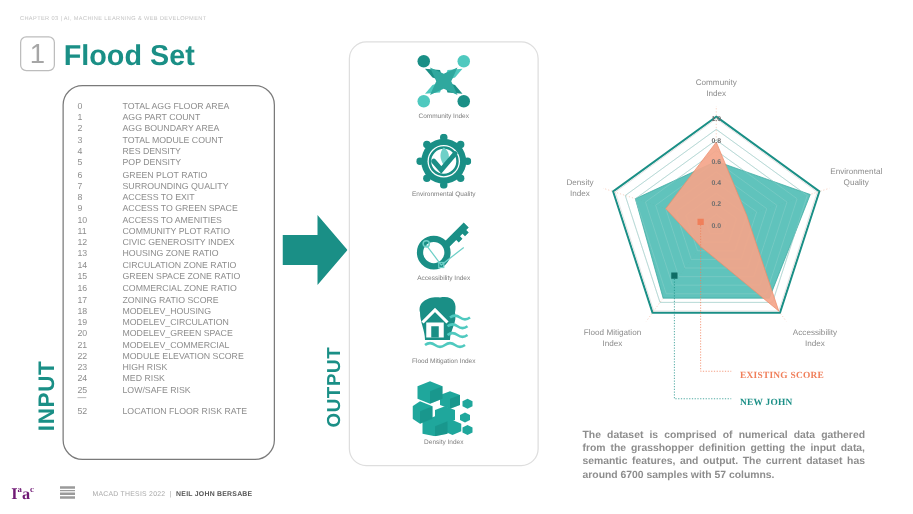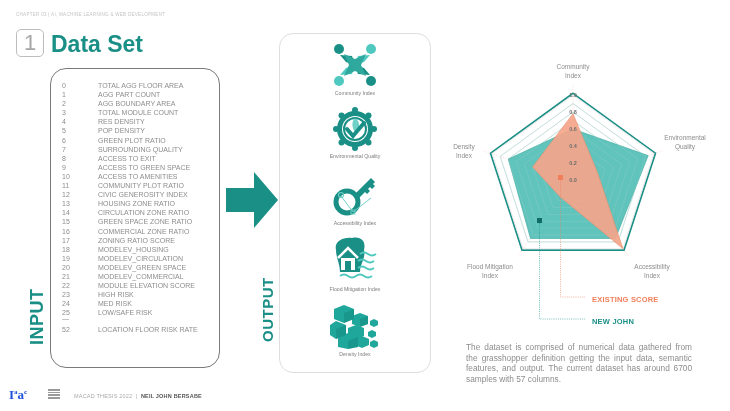--- a/index.html
+++ b/index.html
@@ -22,37 +22,37 @@
   .output-label { position: absolute; left: 259px; top: 342px; transform-origin: 0 0; transform: rotate(-90deg);
                   font-size: 15px; font-weight: bold; color: #1a8f86; letter-spacing: 0.5px; }
 
   .output-box { position: absolute; left: 279px; top: 33px; width: 152px; height: 340px; border: 1px solid #dedede; border-radius: 14px; }
   .out-item { position: absolute; left: 279px; width: 152px; text-align: center; }
   .out-item .lbl { font-size: 5.2px; color: #7d7d7d; display: block; margin-top: 2px; }
   .out-item svg { display: block; margin: 0 auto; }
 
   .chart { position: absolute; left: 430px; top: 50px; }
   .axis-label { position: absolute; font-size: 6.5px; color: #8c8c8c; text-align: center; line-height: 9px; }
-  .legend { position: absolute; font-size: 7.5px; font-weight: bold; letter-spacing: 0.2px; }
-
-  .desc { position: absolute; left: 466px; top: 342px; width: 226px; font-size: 8.3px; line-height: 10.5px; color: #8d8d8d; text-align: justify; }
-
-  .footer-logo { position: absolute; left: 9px; top: 387px; font-family: "Liberation Serif", serif; font-size: 13px; font-weight: bold; color: #1d4ed8; }
+  .legend { position: absolute; font-size: 7.5px; font-weight: bold; letter-spacing: 0.2px; font-family: Liberation Serif, serif; }
+
+  .desc { position: absolute; left: 466px; top: 342px; width: 226px; font-size: 8.3px; line-height: 10.5px; color: #8d8d8d; text-align: justify; font-weight: bold; }
+
+  .footer-logo { position: absolute; left: 9px; top: 387px; font-family: "Liberation Serif", serif; font-size: 13px; font-weight: bold; color: #701a75; }
   .footer-logo sup { font-size: 7px; }
   .footer-mini { position: absolute; left: 48px; top: 389px; width: 14px; }
   .footer-mini div { height: 1.5px; background: #9a9a9a; margin-bottom: 1.2px; width: 12px; }
   .footer-text { position: absolute; left: 74px; top: 393px; font-size: 5.5px; color: #a9a9a9; letter-spacing: 0.2px; }
   .footer-text b { color: #555; }
 </style>
 </head>
 <body>
 
 <div class="chapter">CHAPTER 03 | AI, MACHINE LEARNING &amp; WEB DEVELOPMENT</div>
 <div class="num-box">1</div>
-<div class="title">Data Set</div>
+<div class="title">Flood Set</div>
 
 <div class="input-box"></div>
 <ul class="input-list" id="input-list">
     <li>
       <span class="idx">0</span>
       <span>TOTAL AGG FLOOR AREA</span>
     </li>
     <li>
       <span class="idx">1</span>
       <span>AGG PART COUNT</span>

